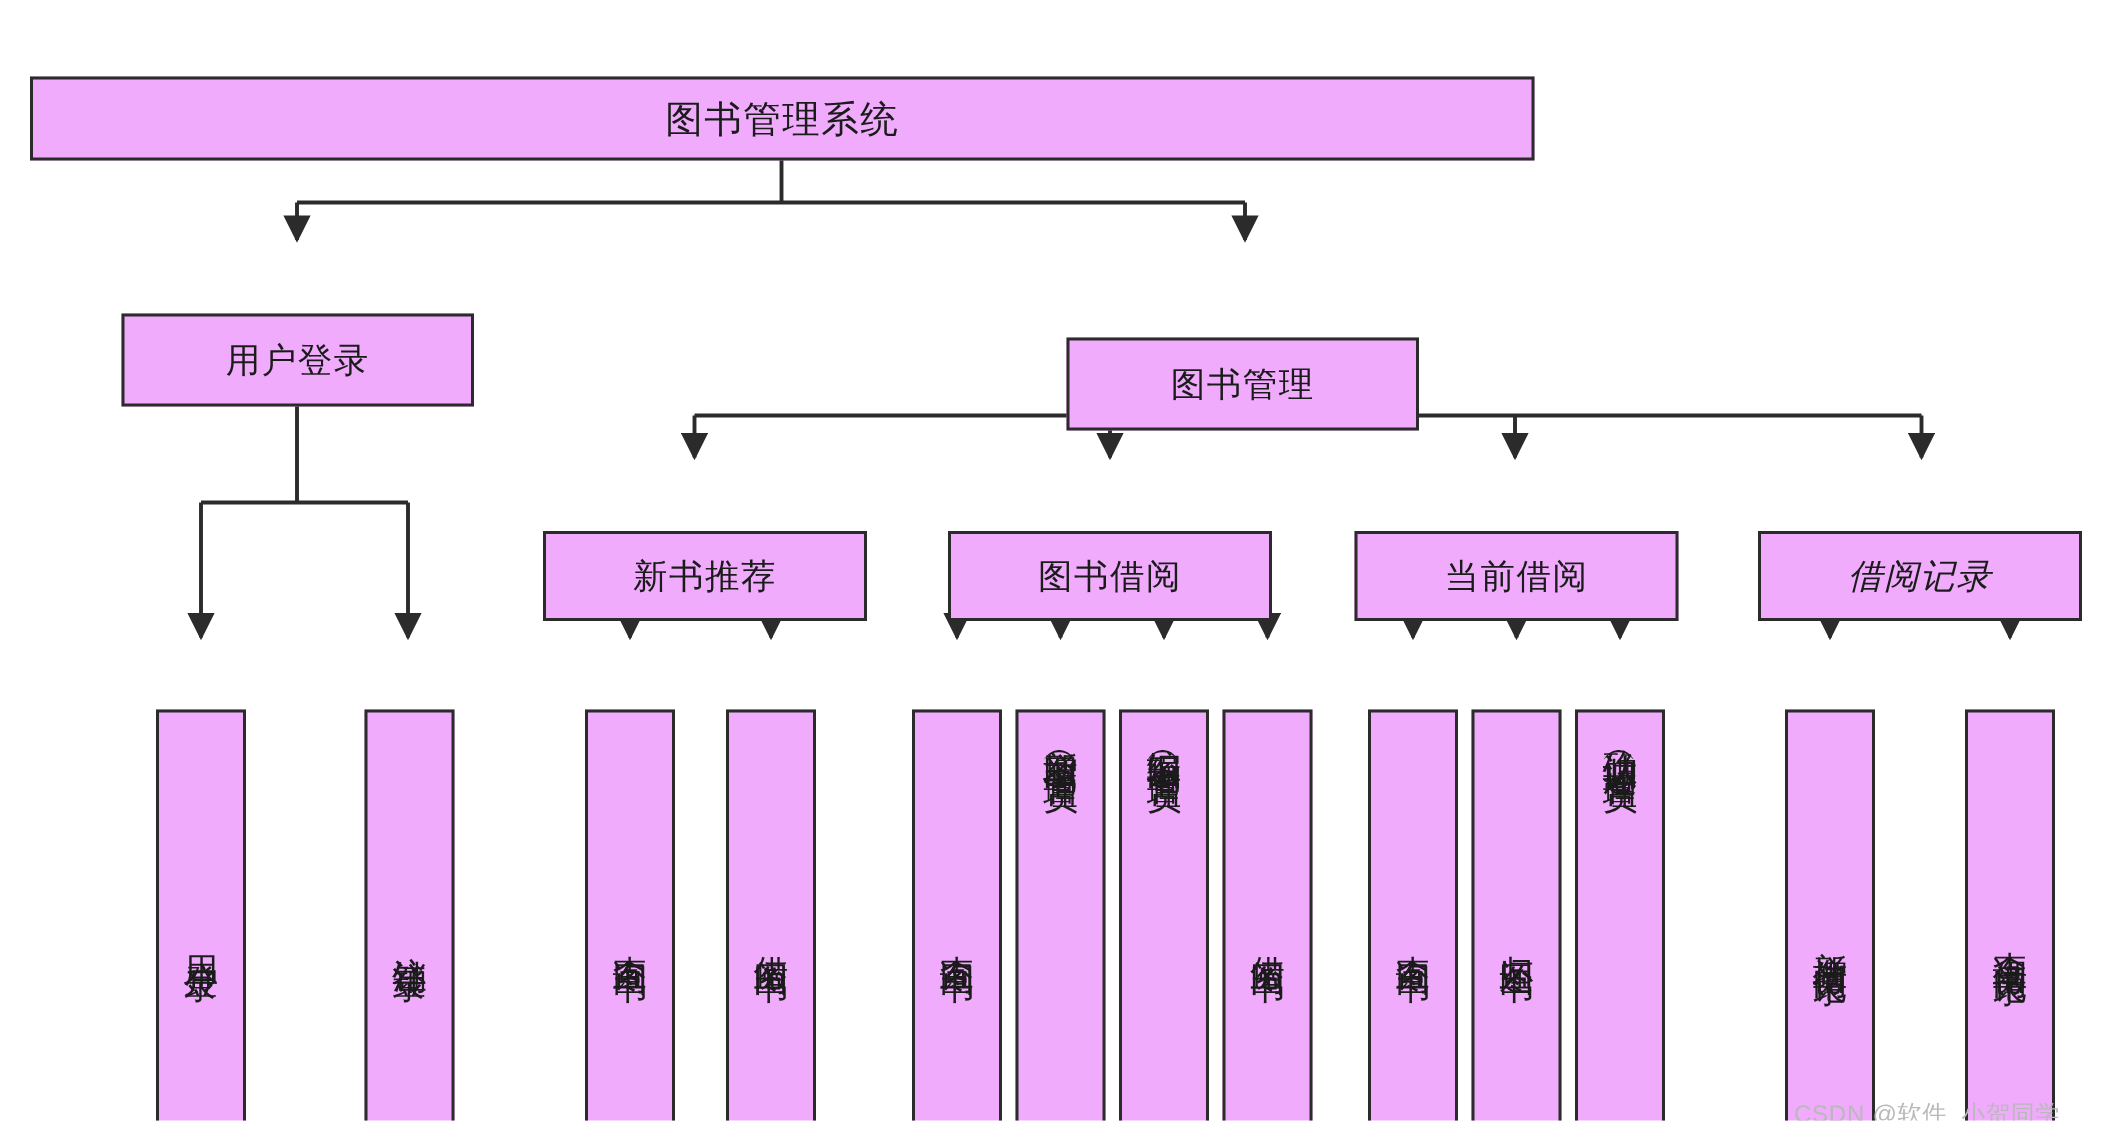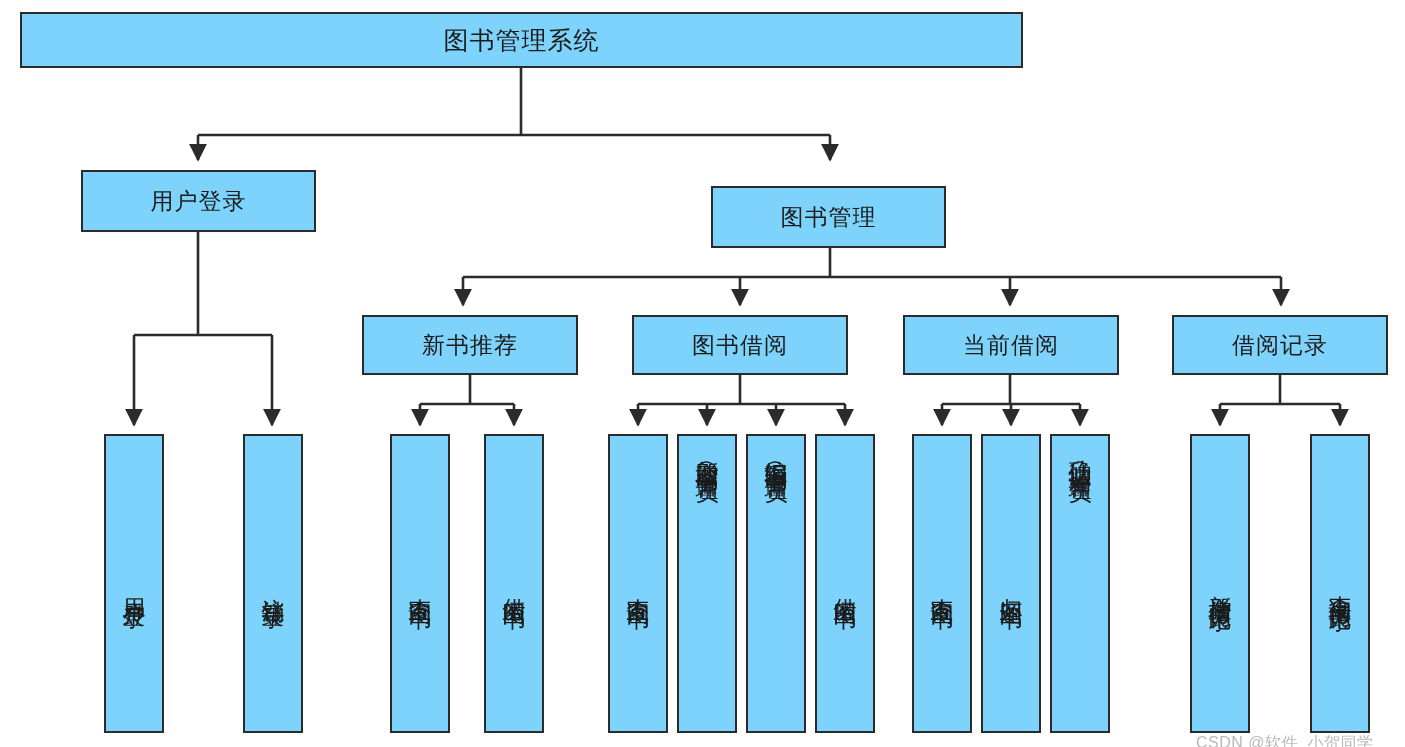--- a/index.html
+++ b/index.html
@@ -1,19 +1,19 @@
 <!DOCTYPE html>
 <html><head>
 <meta charset="utf-8">
 <style>
   html,body{margin:0;padding:0;background:#fff;}
   body{width:1405px;height:747px;font-family:"Liberation Sans","DejaVu Sans",sans-serif;overflow:hidden;}
   #stage{position:relative;width:1405px;height:747px;background:#ffffff;}
   svg#wires{position:absolute;left:0;top:0;width:1405px;height:747px;pointer-events:none;}
-  .node{position:absolute;box-sizing:border-box;background:#7dd3fc;border:2.5px solid #2b2b2b;display:flex;align-items:center;justify-content:center;}
+  .node{position:absolute;box-sizing:border-box;background:#f0abfc;border:2.5px solid #2b2b2b;display:flex;align-items:center;justify-content:center;margin-top:39px;}
   .node .lbl{color:#1b1b1b;letter-spacing:1px;white-space:nowrap;}
   .root{font-size:25px;}
   .lvl2{font-size:23px;}
   .lvl3{font-size:23px;}
   .leaf{border-width:2.5px;}
   .leaf .lbl{
     writing-mode:vertical-rl;
     text-orientation:upright;
     font-size:23px;
     line-height:1.18;
@@ -94,21 +94,21 @@
 
   <div class="node lvl3" style="left:362px;top:315px;width:216px;height:60px;">
     <span class="lbl">新书推荐</span>
   </div>
   <div class="node lvl3" style="left:632px;top:315px;width:216px;height:60px;">
     <span class="lbl">图书借阅</span>
   </div>
   <div class="node lvl3" style="left:903px;top:315px;width:216px;height:60px;align-items:center;">
     <span class="lbl">当前借阅</span>
   </div>
-  <div class="node lvl3" style="left:1172px;top:315px;width:216px;height:60px;">
+  <div class="node lvl3" style="left:1172px;top:315px;width:216px;height:60px;font-style:italic;">
     <span class="lbl">借阅记录</span>
   </div>
 
   <div class="node leaf short" style="left:104px;top:434px;width:60px;height:299px;">
     <span class="lbl">用户登录</span>
   </div>
   <div class="node leaf short" style="left:243px;top:434px;width:60px;height:299px;">
     <span class="lbl">注销登录</span>
   </div>
 

